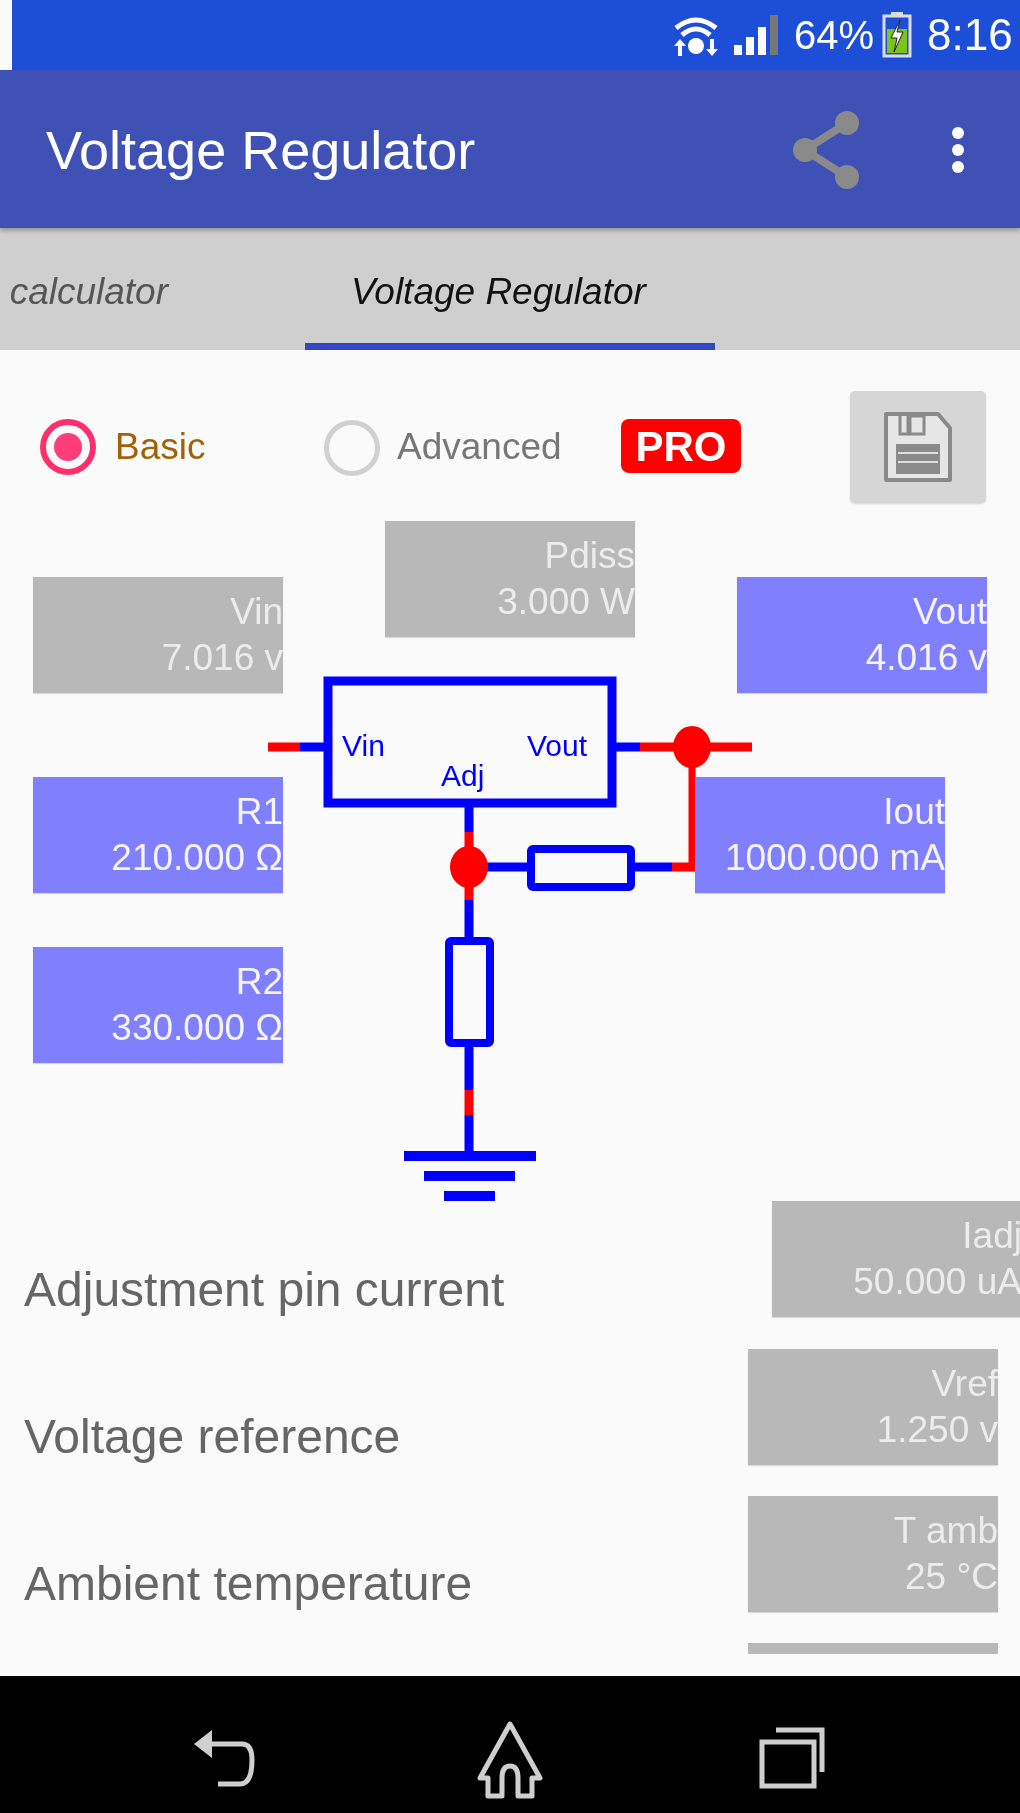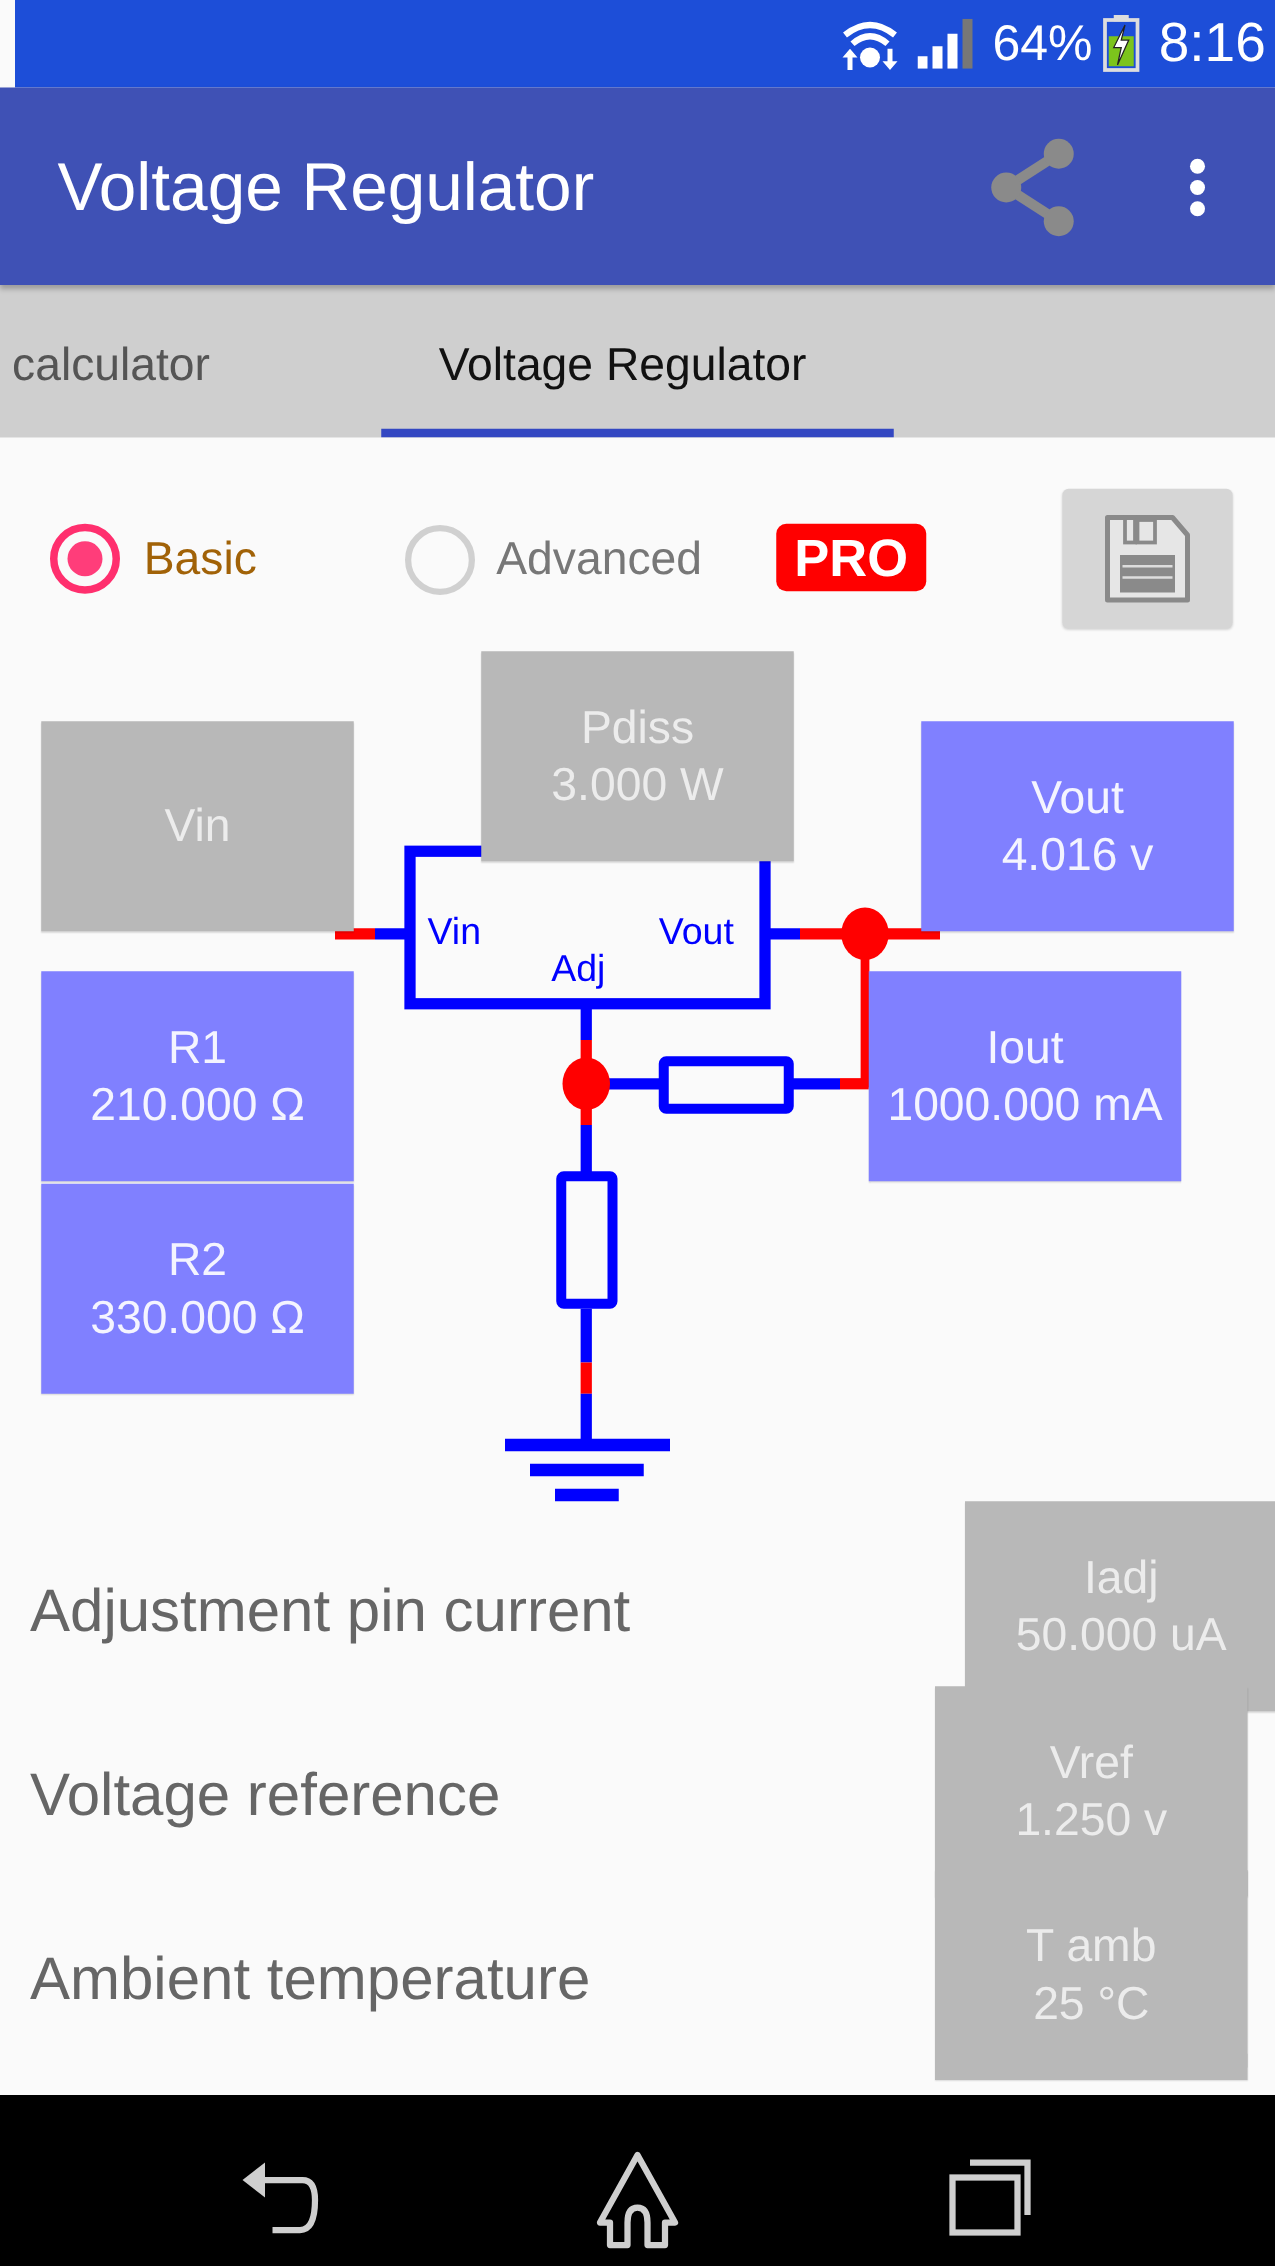--- a/index.html
+++ b/index.html
@@ -6,32 +6,32 @@
   body { width:1020px; height:1813px; position:relative; overflow:hidden; background:#fafafa;
          font-family:"Liberation Sans", "DejaVu Sans", sans-serif; }
   .abs { position:absolute; }
   
   #statusbar { left:0; top:0; width:1020px; height:70px; background:#1d4ed8;margin-left:12px; }
   #statusbar .txt { color:#fff; font-size:40px; line-height:70px; top:0; }
   
   #appbar { left:0; top:70px; width:1020px; height:158px; background:#3f51b5; box-shadow:0 3px 4px rgba(0,0,0,0.25); z-index:2; }
   #app-title { left:46px; top:0; height:158px; line-height:160px; color:#fff; font-size:54px; white-space:nowrap; }
   
-  #tabbar { left:0; top:228px; width:1020px; height:122px; background:#cfcfcf; overflow:hidden; }
+  #tabbar { left:0; top:228px; width:1020px; height:122px; background:#cfcfcf; overflow:hidden;font-style:italic; }
   .tab { top:0; height:122px; line-height:128px; font-size:37px; white-space:nowrap; }
   #tab-indicator { left:305px; top:115px; width:410px; height:7px; background:#3347c2; }
   
   .radio { width:56px; height:56px; border-radius:50%; box-sizing:border-box; }
   .radio-label { font-size:37px; line-height:56px; white-space:nowrap; }
   #pro-badge { left:621px; top:419px; width:120px; height:54px; background:#ff0000; border-radius:8px;
                color:#fff; font-weight:bold; font-size:42px; line-height:56px; text-align:center; }
   #save-button { left:850px; top:391px; width:136px; height:112px; background:#d6d6d6; border-radius:5px; box-shadow:0 1px 2px rgba(0,0,0,0.15); }
   
-  .vbox { width:250px; height:168px; color:#ececec; font-size:37px; text-align:center; display:flex; flex-direction:column;
-          justify-content:center; line-height:46px; white-space:nowrap; box-shadow:0 1px 1px rgba(0,0,0,0.12); }
+  .vbox { width:250px; height:116px; color:#ececec; font-size:37px; text-align:center; display:flex; flex-direction:column;
+          justify-content:center; line-height:46px; white-space:nowrap; box-shadow:0 1px 1px rgba(0,0,0,0.12);align-items:flex-end; }
   .vbox.gray { background:#b8b8b8; }
   .vbox.blue { background:#8080ff; color:#f4f4ff; }
   .row-label { left:24px; font-size:48px; color:#666; white-space:nowrap; line-height:60px;margin-top:18px; }
   
   #navbar { left:0; top:1676px; width:1020px; height:137px; background:#000; }
   #circuit { left:0; top:0; width:1020px; height:1813px; pointer-events:none; }
 </style>
 </head>
 <body>
 
@@ -138,20 +138,21 @@
 <span class="abs" style="left:342px;top:728px;color:#0000ff;font-size:30px;line-height:36px">Vin</span>
 <span class="abs" style="left:527px;top:728px;color:#0000ff;font-size:30px;line-height:36px">Vout</span>
 <span class="abs" style="left:441px;top:758px;color:#0000ff;font-size:30px;line-height:36px">Adj</span>
 
 <div class="abs vbox gray" style="left:385px;top:521px">
   <span>Pdiss</span>
   <span>3.000 W</span>
 </div>
 <div class="abs vbox gray" style="left:33px;top:577px">
   <span>Vin</span>
+  <span>7.016 v</span>
 </div>
 <div class="abs vbox blue" style="left:737px;top:577px">
   <span>Vout</span>
   <span>4.016 v</span>
 </div>
 <div class="abs vbox blue" style="left:33px;top:777px">
   <span>R1</span>
   <span>210.000 Ω</span>
 </div>
 <div class="abs vbox blue" style="left:695px;top:777px">

